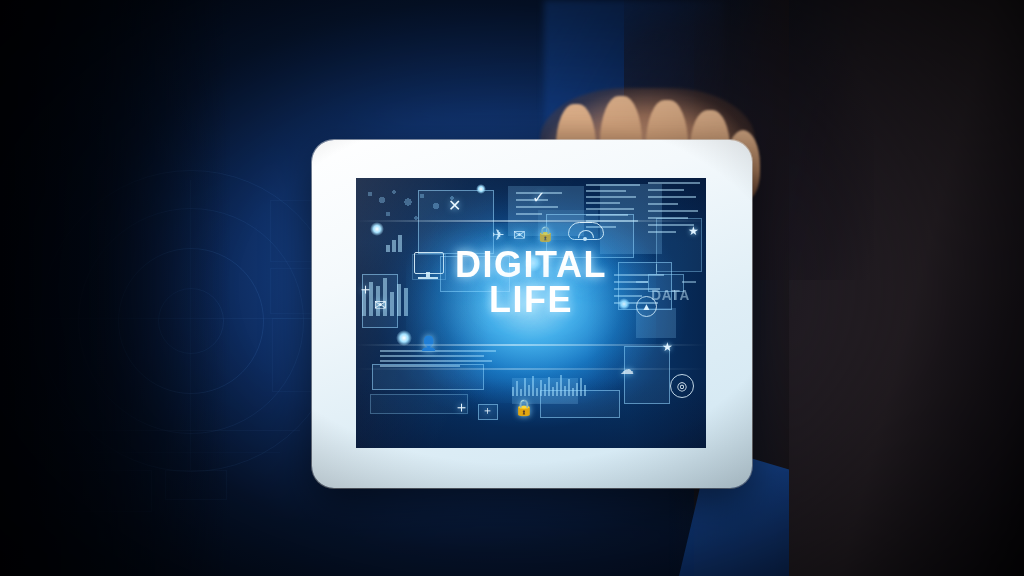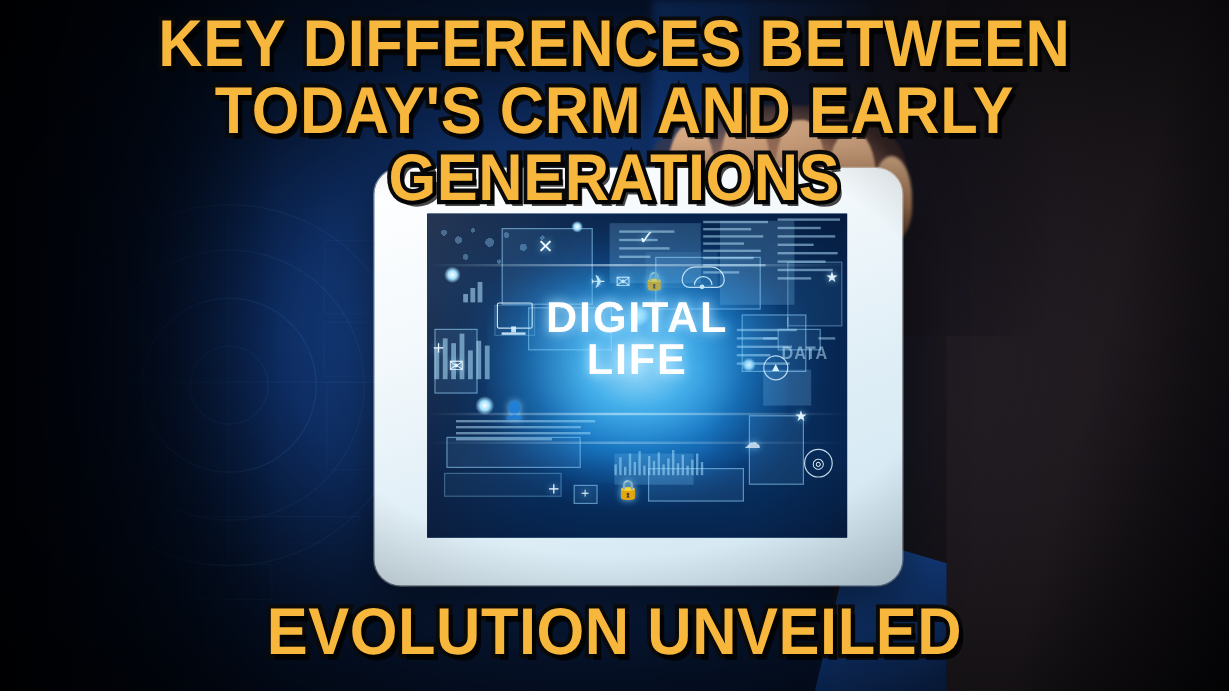--- a/index.html
+++ b/index.html
@@ -325,23 +325,15 @@
         <span class="dl-1">DIGITAL</span><br>
         <span class="dl-2">LIFE</span>
       </div>
 
       <div class="glass"></div>
     </div>
   </div>
 
   <div class="bg-vignette"></div>
 
-  <div class="headline">
-    <span class="hl hl1">KEY DIFFERENCES BETWEEN</span>
-    <span class="hl hl2">TODAY'S CRM AND EARLY</span>
-    <span class="hl hl3">GENERATIONS</span>
-  </div>
-
-  <div class="subline">
-    <span class="sl">EVOLUTION UNVEILED</span>
-  </div>
+
 
 </div>
 
 </body></html>

